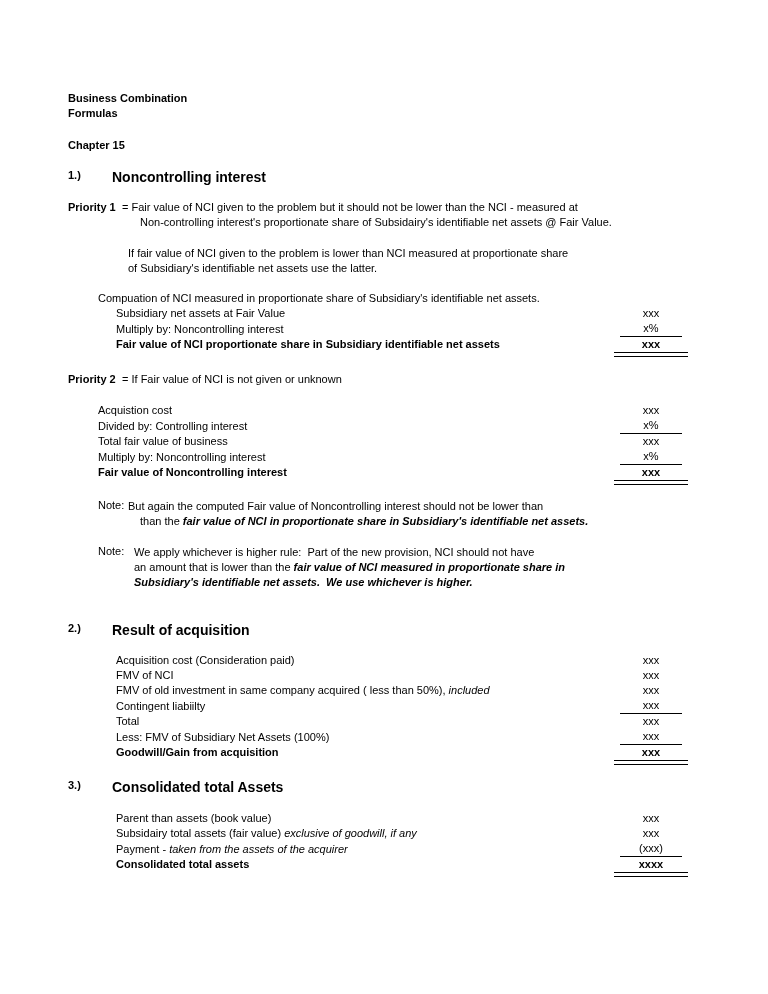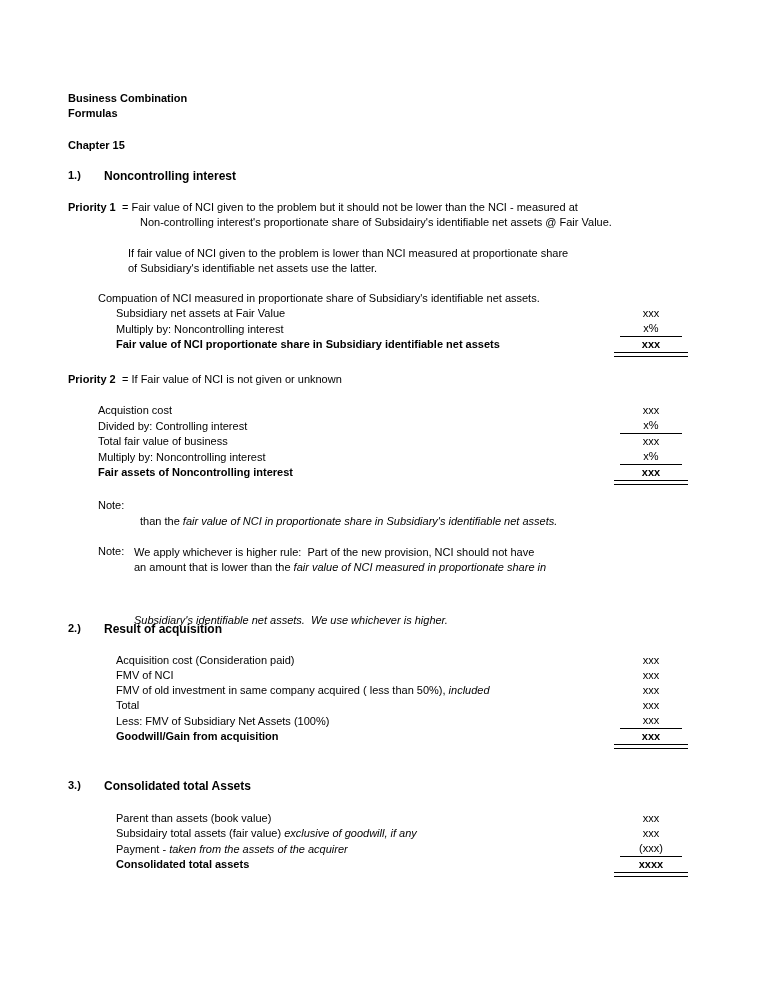--- a/index.html
+++ b/index.html
@@ -26,35 +26,35 @@
 
   
   .line {
     position: absolute;
     white-space: pre;
     line-height: 15px;
     font-size: 11px;
   }
   .b  { font-weight: bold; }
   .i  { font-style: italic; }
-  .bi { font-weight: normal; font-style: italic; margin-top: 38px; }
+  .bi { font-weight: bold; font-style: italic; }
 
   
   .sec-num {
     position: absolute;
     left: 68px;
     font-weight: bold;
     font-size: 11px;
     white-space: pre;
   }
   .sec-label {
     position: absolute;
-    left: 104px;
+    left: 112px;
     font-weight: bold;
-    font-size: 12px;
+    font-size: 14px;
     white-space: pre;
   }
 
   
   .ledger {
     position: absolute;
     border-collapse: collapse;
     font-size: 11px;
     line-height: 15px;
   }
@@ -146,27 +146,28 @@
       </tr>
       <tr>
         <td class="desc">Total fair value of business</td>
         <td class="amt">xxx</td>
       </tr>
       <tr>
         <td class="desc">Multiply by: Noncontrolling interest</td>
         <td class="amt rule-single">x%</td>
       </tr>
       <tr>
-        <td class="desc b">Fair assets of Noncontrolling interest</td>
+        <td class="desc b">Fair value of Noncontrolling interest</td>
         <td class="amt b"><span class="dbl-under">xxx</span></td>
       </tr>
     </tbody>
   </table>
 
   <div class="note-lbl" style="left:98px; top:499px;">Note:</div>
+  <div class="line" style="left:128px; top:499px;">But again the computed Fair value of Noncontrolling interest should not be lower than</div>
   <div class="line" style="left:140px; top:514px;"><span>than the </span><span class="bi">fair value of NCI in proportionate share in Subsidiary's identifiable net assets.</span></div>
 
   <div class="note-lbl" style="left:98px; top:545px;">Note:</div>
   <div class="line" style="left:134px; top:545px;">We apply whichever is higher rule:  Part of the new provision, NCI should not have</div>
   <div class="line" style="left:134px; top:560px;"><span>an amount that is lower than the </span><span class="bi">fair value of NCI measured in proportionate share in</span></div>
   <div class="line bi" style="left:134px; top:575px;">Subsidiary's identifiable net assets.  We use whichever is higher.</div>
 
   <div class="sec-num" style="top:622px;">2.)</div>
   <div class="sec-label" style="top:622px;">Result of acquisition</div>
 
@@ -178,20 +179,24 @@
       </tr>
       <tr>
         <td class="desc"><span>FMV of NCI</span><span class="i"></span></td>
         <td class="amt">xxx</td>
       </tr>
       <tr>
         <td class="desc"><span>FMV of old investment in same company acquired ( less than 50%), </span><span class="i">included</span></td>
         <td class="amt">xxx</td>
       </tr>
       <tr>
+        <td class="desc"><span>Contingent liabiilty</span><span class="i"></span></td>
+        <td class="amt rule-single">xxx</td>
+      </tr>
+      <tr>
         <td class="desc"><span>Total</span><span class="i"></span></td>
         <td class="amt">xxx</td>
       </tr>
       <tr>
         <td class="desc"><span>Less: FMV of Subsidiary Net Assets (100%)</span><span class="i"></span></td>
         <td class="amt rule-single">xxx</td>
       </tr>
       <tr>
         <td class="desc b"><span>Goodwill/Gain from acquisition</span><span class="i"></span></td>
         <td class="amt b"><span class="dbl-under">xxx</span></td>

